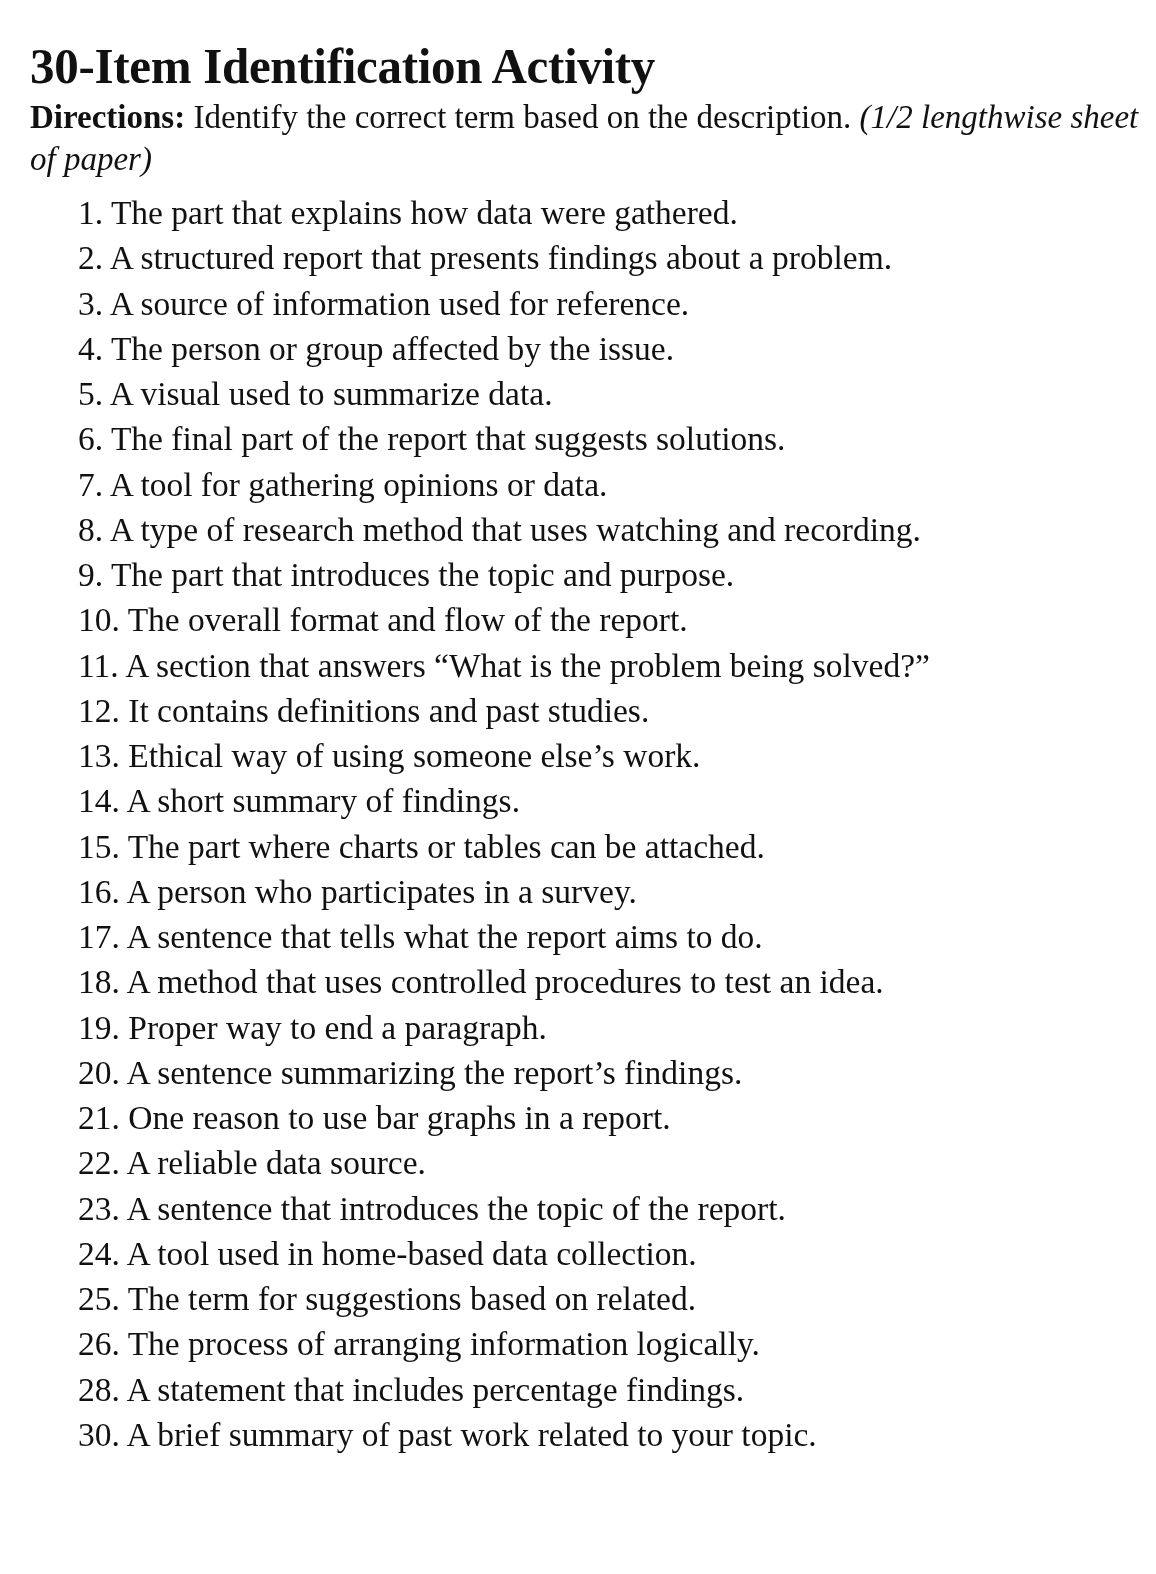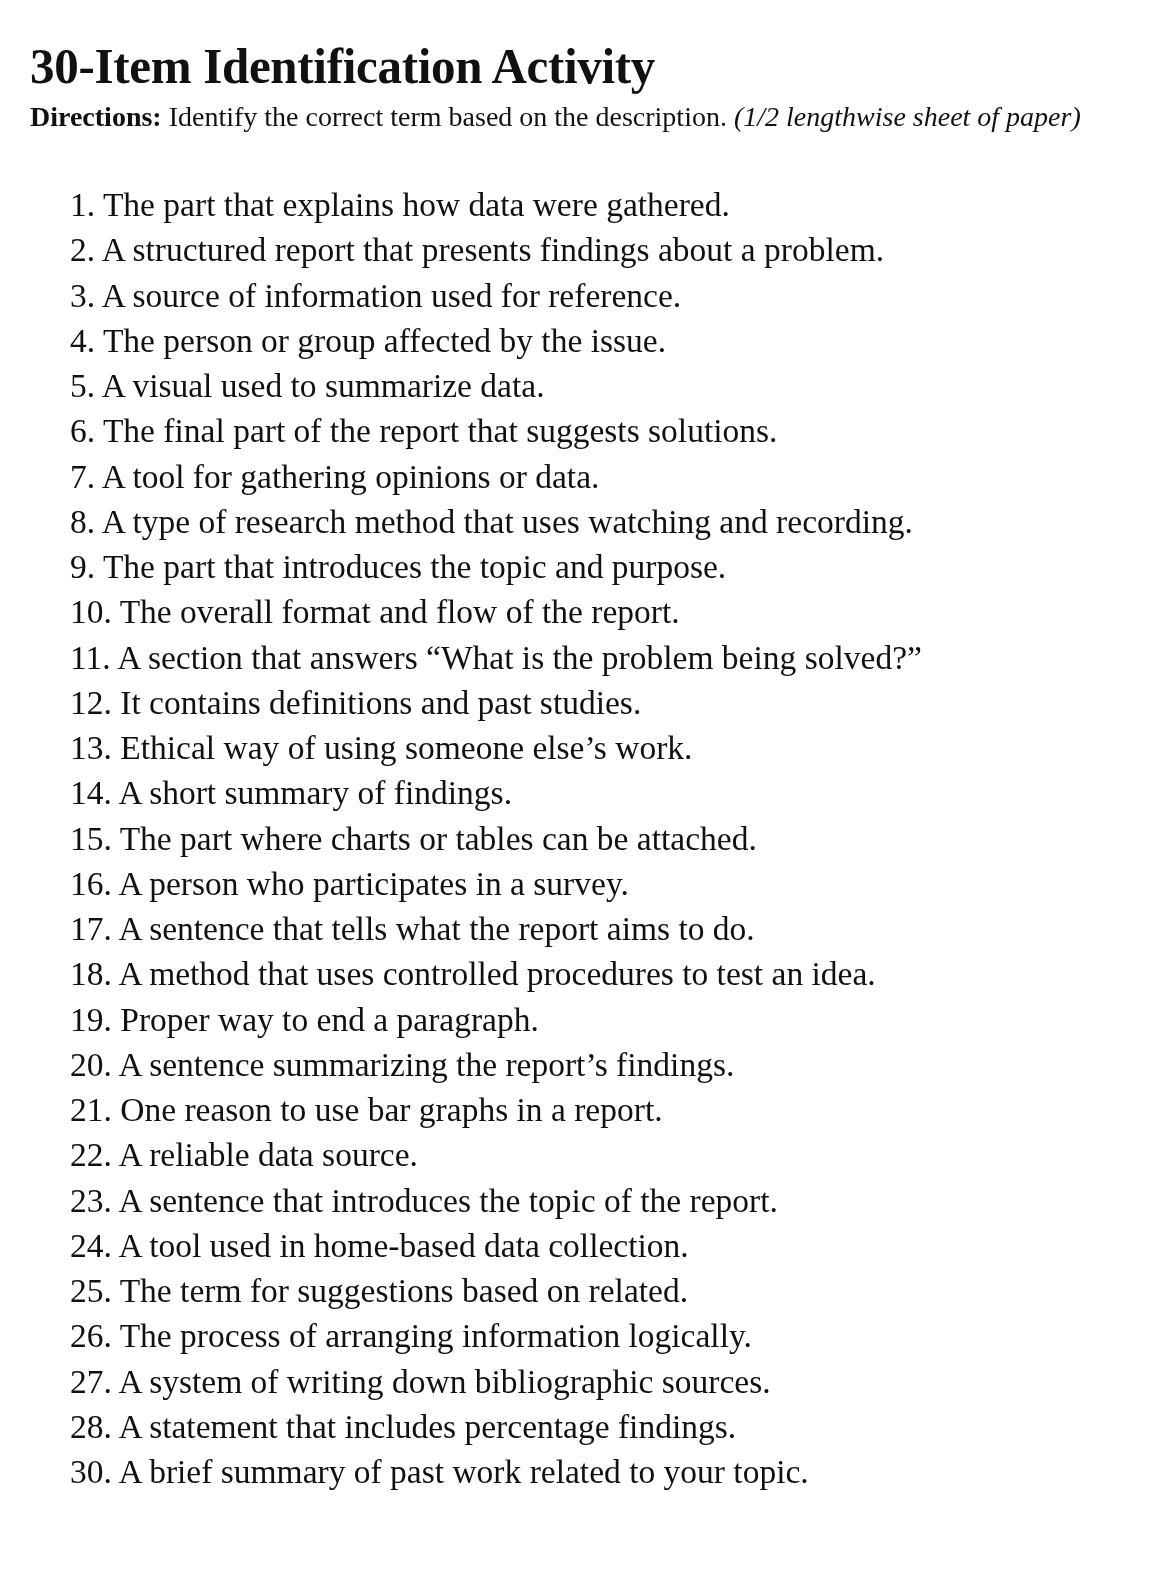--- a/index.html
+++ b/index.html
@@ -34,34 +34,34 @@
       white-space: nowrap;
       transform: scaleX(0.98);
       transform-origin: left top;
     }
     .directions {
       position: absolute;
       left: 30px;
       top: 96px;
       width: 1120px;
       margin: 0;
-      font-size: 28px;
+      font-size: 33px;
       line-height: 42px;
     }
     .directions .label {
       font-weight: bold;
     }
     .directions .note {
       font-style: italic;
     }
     .items {
       position: absolute;
       left: 70px;
       top: 182px;
-      margin: 0;
+      margin: 8px;
       padding: 0;
       list-style: none;
     }
     .item {
       height: 45.25px;
       line-height: 45.25px;
       font-size: 33.5px;
       white-space: nowrap;
     }
     .item .num {
@@ -99,17 +99,16 @@
       <li class="item"><span class="num">17.</span> <span class="text">A sentence that tells what the report aims to do.</span></li>
       <li class="item"><span class="num">18.</span> <span class="text">A method that uses controlled procedures to test an idea.</span></li>
       <li class="item"><span class="num">19.</span> <span class="text">Proper way to end a paragraph.</span></li>
       <li class="item"><span class="num">20.</span> <span class="text">A sentence summarizing the report’s findings.</span></li>
       <li class="item"><span class="num">21.</span> <span class="text">One reason to use bar graphs in a report.</span></li>
       <li class="item"><span class="num">22.</span> <span class="text">A reliable data source.</span></li>
       <li class="item"><span class="num">23.</span> <span class="text">A sentence that introduces the topic of the report.</span></li>
       <li class="item"><span class="num">24.</span> <span class="text">A tool used in home-based data collection.</span></li>
       <li class="item"><span class="num">25.</span> <span class="text">The term for suggestions based on related.</span></li>
       <li class="item"><span class="num">26.</span> <span class="text">The process of arranging information logically.</span></li>
-      <li class="item"><span class="num">27.</span> <span class="text">A system of writing down bibliographic sources.</span></li>
       <li class="item"><span class="num">28.</span> <span class="text">A statement that includes percentage findings.</span></li>
       <li class="item"><span class="num">30.</span> <span class="text">A brief summary of past work related to your topic.</span></li>
     </ol>
 </div>
 
 </body></html>

